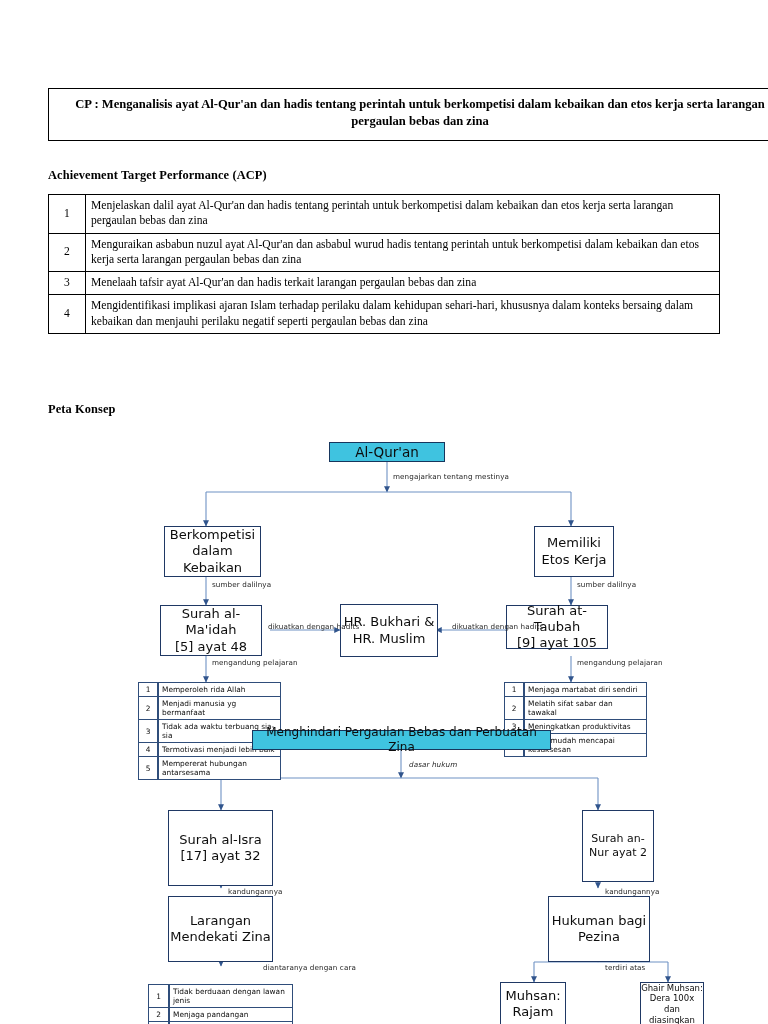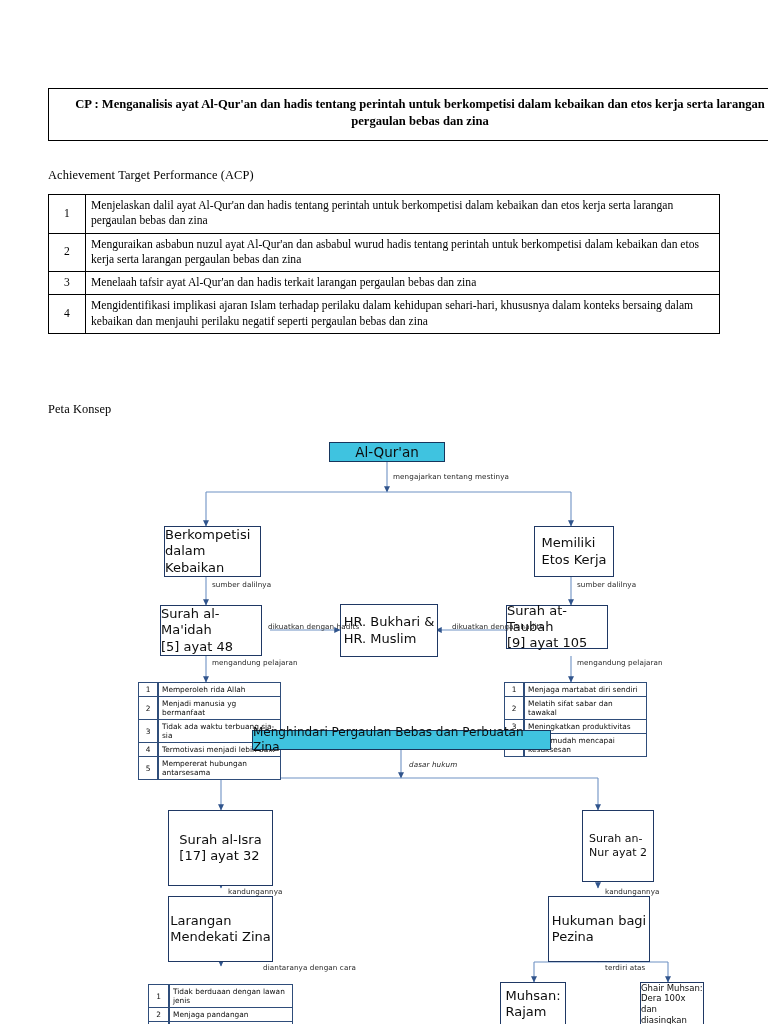--- a/index.html
+++ b/index.html
@@ -29,21 +29,21 @@
     text-align: center;
     font-weight: bold;
     font-size: 12.6px;
     line-height: 1.38;
   }
 
   
   .section-heading {
     position: absolute;
     left: 48px;
-    font-weight: normal;
+    font-weight: bold;
     font-size: 12.4px;
     letter-spacing: .1px;
   }
   #acp-heading { top: 168px; }
   #peta-heading { top: 402px; }
 
   
   .acp-table {
     position: absolute;
     left: 48px;
@@ -80,20 +80,21 @@
     height: 594px;
   }
 
   
   .node {
     position: absolute;
     box-sizing: border-box;
     display: flex;
     align-items: center;
     justify-content: center;
+    text-align: center;
     font-family: "DejaVu Sans", sans-serif;
     line-height: 1.24;
     white-space: pre-line;
     background: #ffffff;
   }
   .node.plain {
     border: 1.3px solid #1f3864;
     font-size: 13px;
     color: #0d0d0d;
   }

